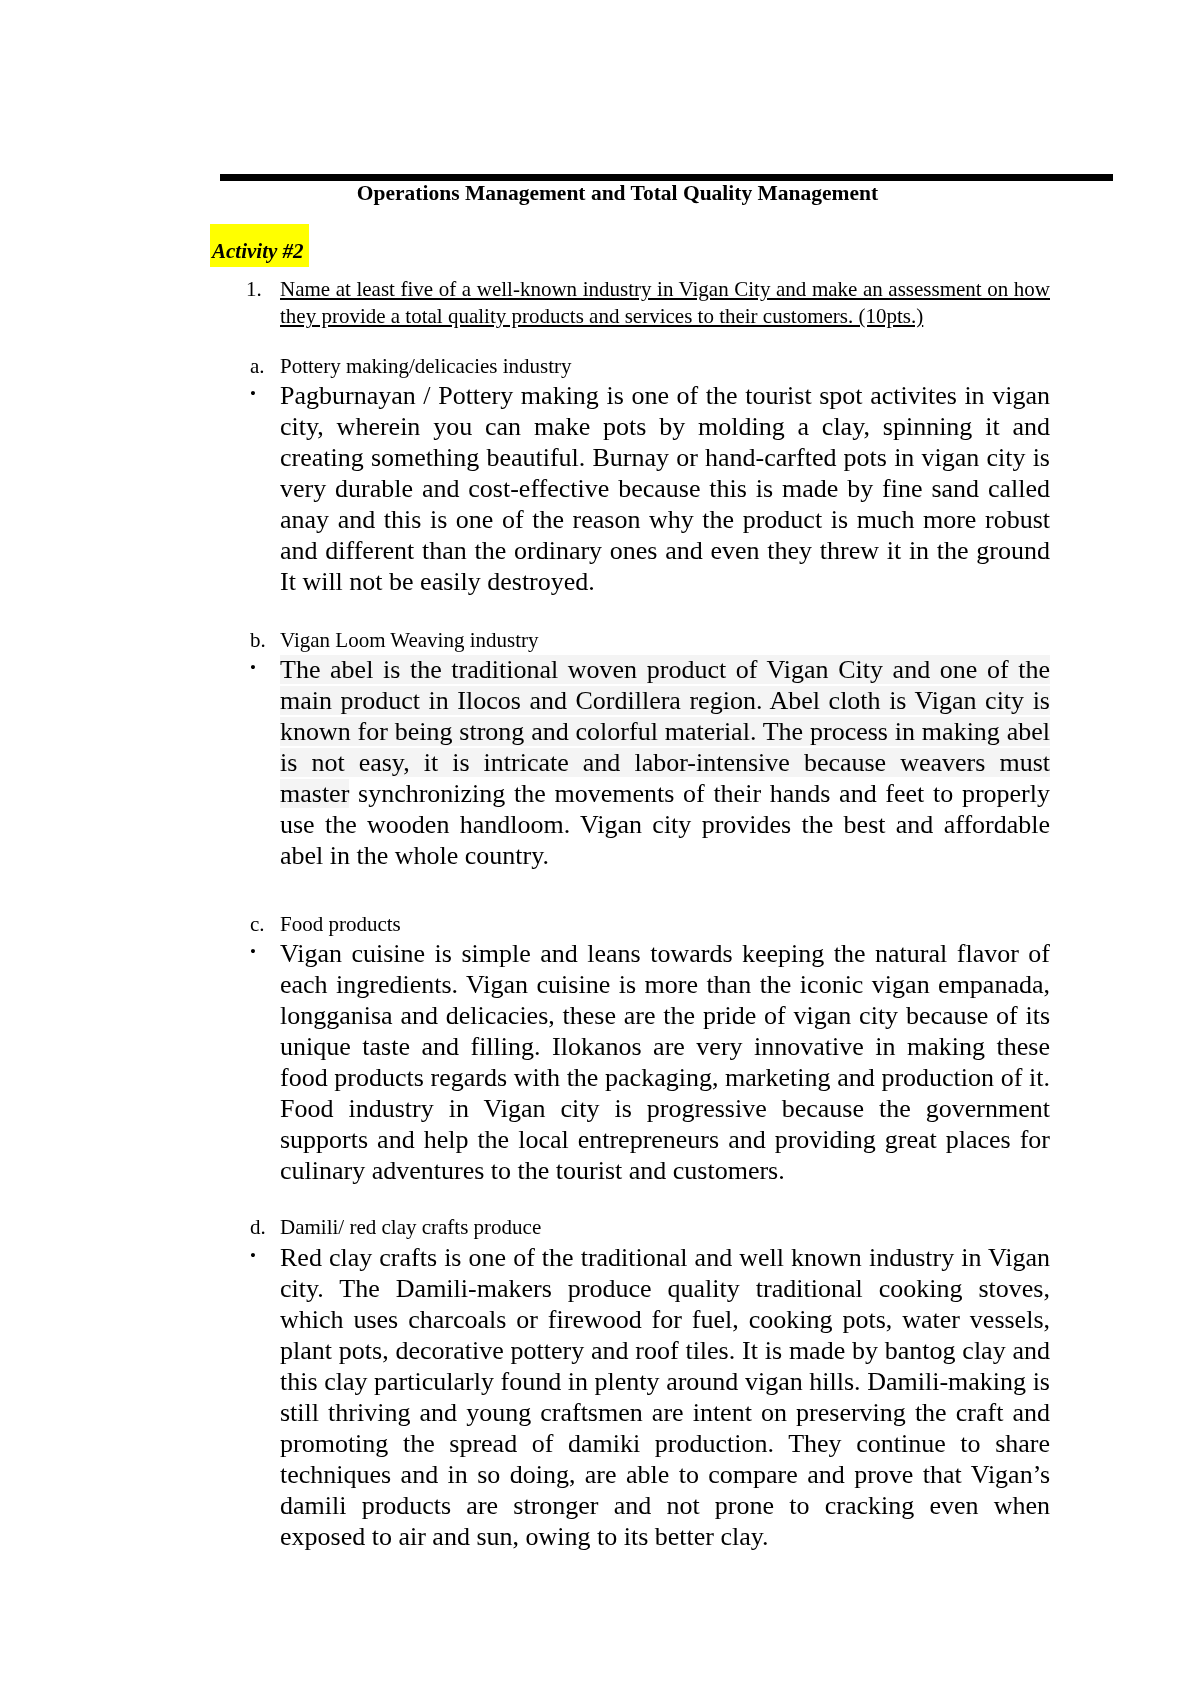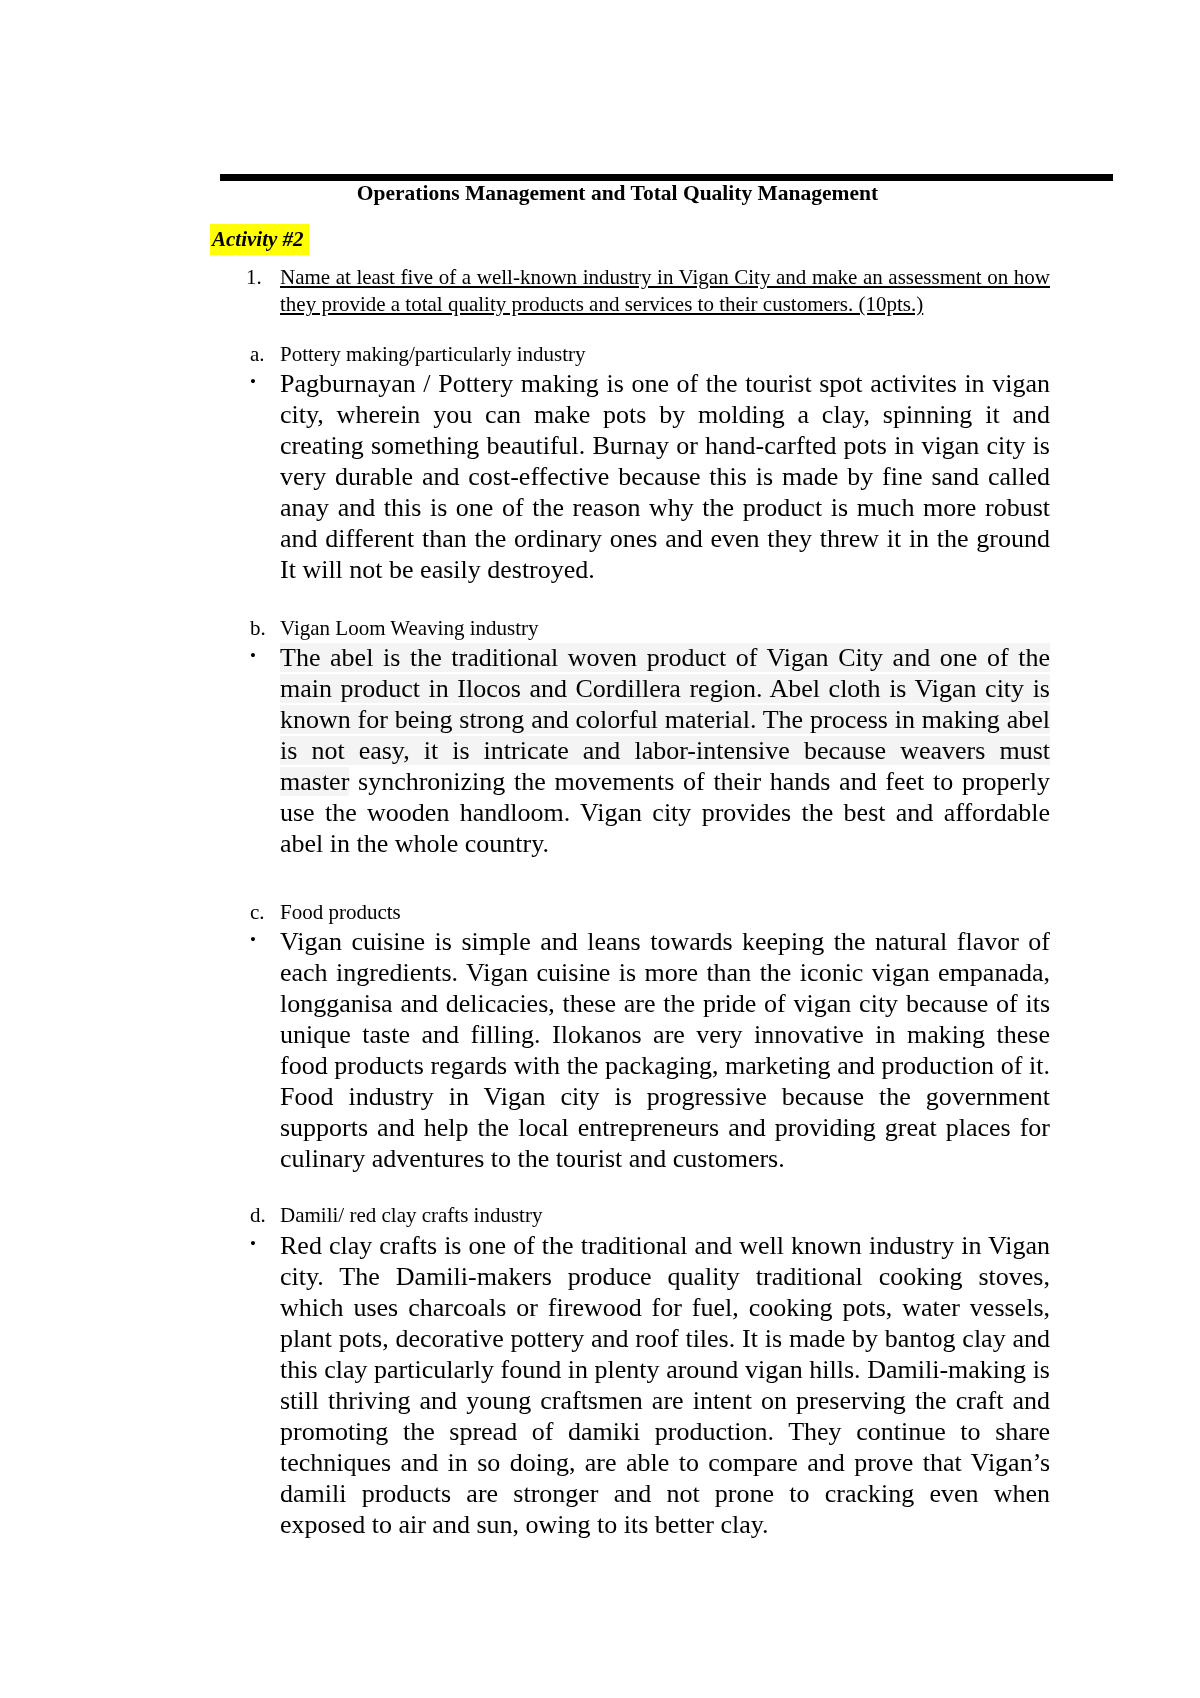--- a/index.html
+++ b/index.html
@@ -35,21 +35,21 @@
     padding-right: 40px;
   }
   .activity {
     display: inline-block;
     margin-top: 17px;
     background: #ffff00;
     font-weight: bold;
     font-style: italic;
     font-size: 21px;
     line-height: 26px;
-    padding: 2px 5px 3px 2px;
+    padding: 14px 5px 3px 2px;
   }
   .question {
     display: flex;
     margin-top: 9px;
     padding-left: 36px;
   }
   .q-num {
     flex: none;
     width: 34px;
     font-size: 21px;
@@ -111,21 +111,21 @@
     </div>
 
     <div class="question">
       <span class="q-num">1.</span>
       <p class="q-text">Name at least five of a well-known industry in Vigan City and make an assessment on how they provide a total quality products and services to their customers. (10pts.)</p>
     </div>
 
     <div class="section sec-a">
       <div class="row">
         <span class="row-label">a.</span>
-        <p class="heading-text">Pottery making/particularly industry</p>
+        <p class="heading-text">Pottery making/delicacies industry</p>
       </div>
       <div class="row">
         <span class="row-label bullet">•</span>
         <p class="bullet-text">Pagburnayan / Pottery making is one of the tourist spot activites in vigan city, wherein you can make pots by molding a clay, spinning it and creating something beautiful. Burnay or hand-carfted pots in vigan city is very durable and cost-effective because this is made by fine sand called anay and this is one of the reason why the product is much more robust and different than the ordinary ones and even they threw it in the ground It will not be easily destroyed.</p>
       </div>
     </div>
 
     <div class="section sec-b">
       <div class="row">
         <span class="row-label">b.</span>
@@ -144,21 +144,21 @@
       </div>
       <div class="row">
         <span class="row-label bullet">•</span>
         <p class="bullet-text">Vigan cuisine is simple and leans towards keeping the natural flavor of each ingredients. Vigan cuisine is more than the iconic vigan empanada, longganisa and delicacies, these are the pride of vigan city because of its unique taste and filling. Ilokanos are very innovative in making these food products regards with the packaging, marketing and production of it. Food industry in Vigan city is progressive because the government supports and help the local entrepreneurs and providing great places for culinary adventures to the tourist and customers.</p>
       </div>
     </div>
 
     <div class="section sec-d">
       <div class="row">
         <span class="row-label">d.</span>
-        <p class="heading-text">Damili/ red clay crafts industry</p>
+        <p class="heading-text">Damili/ red clay crafts produce</p>
       </div>
       <div class="row">
         <span class="row-label bullet">•</span>
         <p class="bullet-text">Red clay crafts is one of the traditional and well known industry in Vigan city. The Damili-makers produce quality traditional cooking stoves, which uses charcoals or firewood for fuel, cooking pots, water vessels, plant pots, decorative pottery and roof tiles. It is made by bantog clay and this clay particularly found in plenty around vigan hills. Damili-making is still thriving and young craftsmen are intent on preserving the craft and promoting the spread of damiki production. They continue to share techniques and in so doing, are able to compare and prove that Vigan’s damili products are stronger and not prone to cracking even when exposed to air and sun, owing to its better clay.</p>
       </div>
     </div>
 
   </div>
 </div>
 

